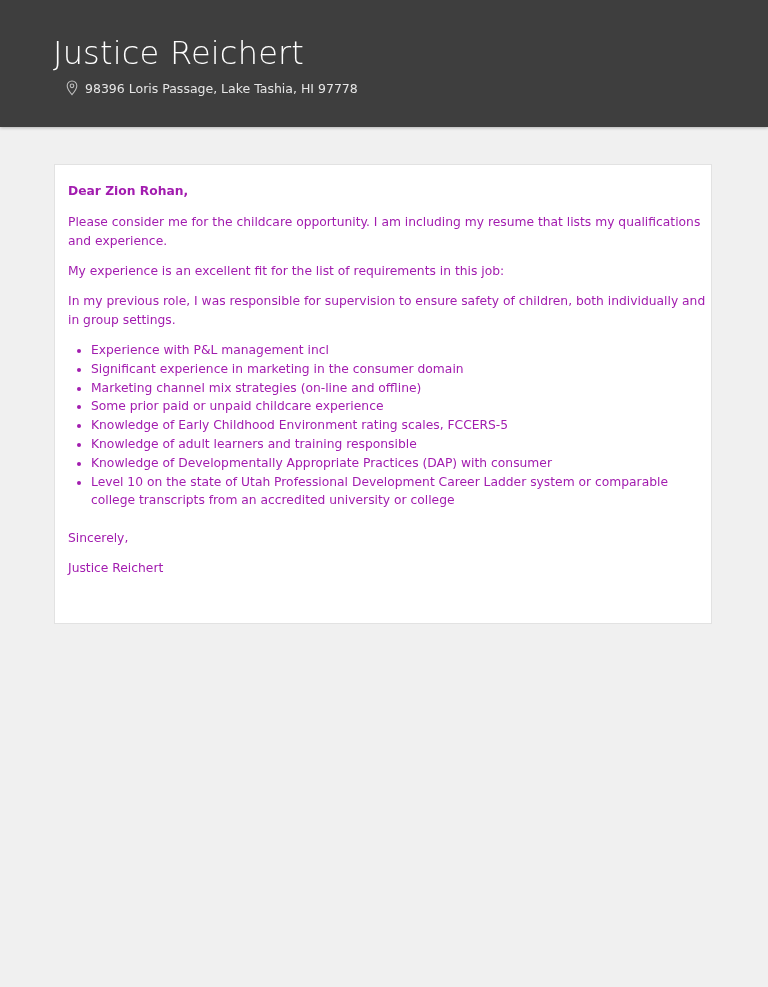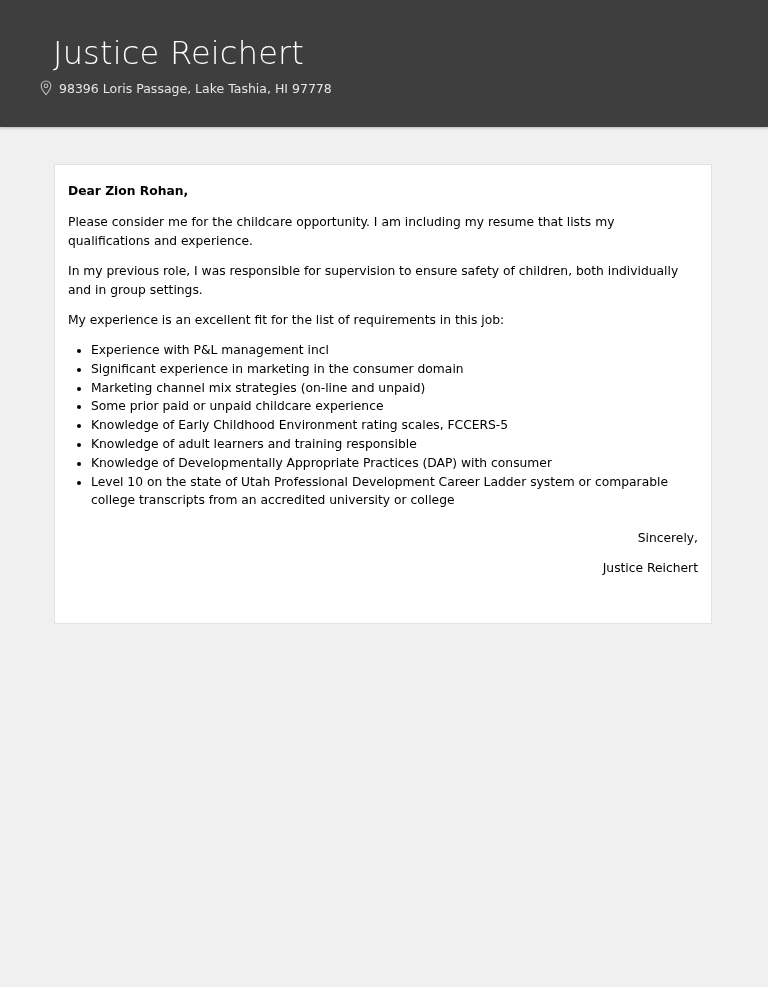--- a/index.html
+++ b/index.html
@@ -29,21 +29,21 @@
       top: 33px;
       font-family: "DejaVu Sans", sans-serif;
       font-weight: 300;
       font-size: 32px;
       line-height: 40px;
       color: #ffffff;
       letter-spacing: 0.2px;
     }
     .header-address {
       position: absolute;
-      left: 40px;
+      left: 66px;
       top: 78px;
       height: 20px;
       display: flex;
       align-items: center;
       font-size: 12.5px;
       color: #e6e6e6;
     }
     .pin-icon {
       width: 12px;
       height: 16px;
@@ -52,24 +52,24 @@
     }
     .card {
       position: absolute;
       left: 54px;
       top: 164px;
       width: 658px;
       height: 460px;
       background: #ffffff;
       border: 1px solid #e2e2e2;
       box-sizing: border-box;
-      padding: 17px 13px 0 13px;
+      padding: 17px 2px 0 13px;
       font-size: 12.3px;
       line-height: 19px;
-      color: #000000;
+      color: #a21caf;
     }
     .card p {
       margin: 0 0 11px 0;
     }
     .greeting {
       font-weight: bold;
       margin-bottom: 12px !important;
     }
     .req-list {
       margin: 10px 0 19px 0;
@@ -79,21 +79,20 @@
     .req-list li {
       margin: 0;
       line-height: 18.8px;
     }
     .closing-line {
       font-weight: bold;
       margin-bottom: 12px !important;
     }
     .signoff {
       margin: 0;
-      text-align: right;
     }
   </style>
 </head>
 <body>
 
 <div class="header">
   <div class="header-name">Justice Reichert</div>
   <div class="header-address">
     <span class="pin-icon">
       <svg width="12" height="16" viewBox="0 0 12 16">
@@ -101,26 +100,26 @@
         <circle cx="6" cy="5.8" r="1.8" fill="none" stroke="#bdbdbd" stroke-width="1.1"></circle>
       </svg>
     </span>
     <span>98396 Loris Passage, Lake Tashia, HI 97778</span>
   </div>
 </div>
 
 <div class="card">
   <p class="greeting">Dear Zion Rohan,</p>
   <p>Please consider me for the childcare opportunity. I am including my resume that lists my qualifications and experience.</p>
+  <p>My experience is an excellent fit for the list of requirements in this job:</p>
   <p>In my previous role, I was responsible for supervision to ensure safety of children, both individually and in group settings.</p>
-  <p>My experience is an excellent fit for the list of requirements in this job:</p>
   <ul class="req-list">
     <li>Experience with P&amp;L management incl</li>
     <li>Significant experience in marketing in the consumer domain</li>
-    <li>Marketing channel mix strategies (on-line and unpaid)</li>
+    <li>Marketing channel mix strategies (on-line and offline)</li>
     <li>Some prior paid or unpaid childcare experience</li>
     <li>Knowledge of Early Childhood Environment rating scales, FCCERS-5</li>
     <li>Knowledge of adult learners and training responsible</li>
     <li>Knowledge of Developmentally Appropriate Practices (DAP) with consumer</li>
     <li>Level 10 on the state of Utah Professional Development Career Ladder system or comparable college transcripts from an accredited university or college</li>
   </ul>
   <p class="signoff">Sincerely,</p>
   <p class="signoff">Justice Reichert</p>
 </div>
 

